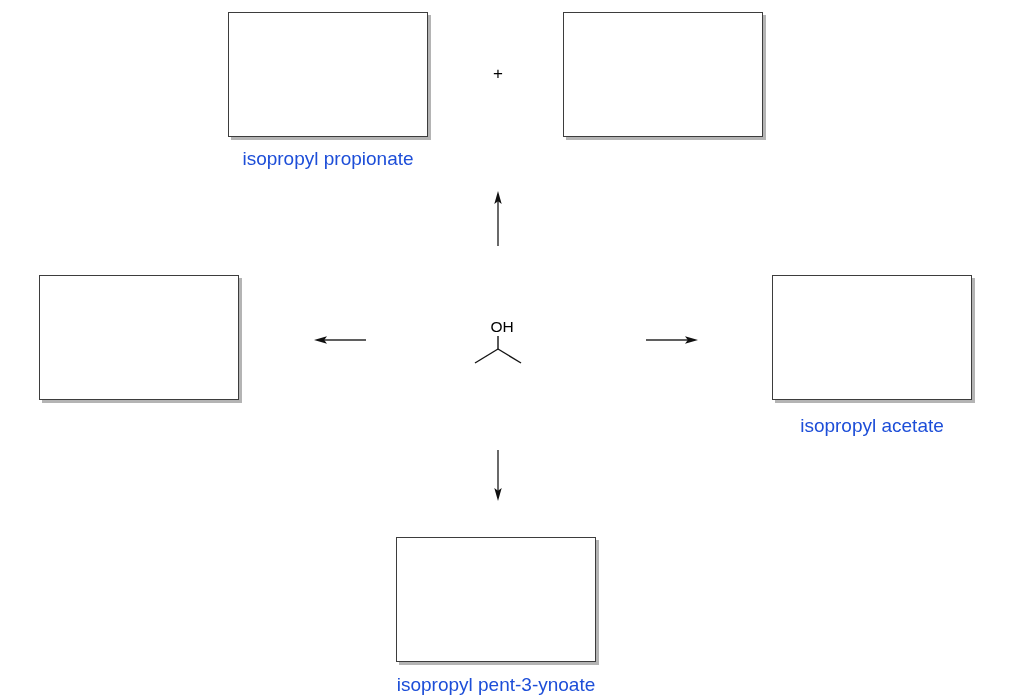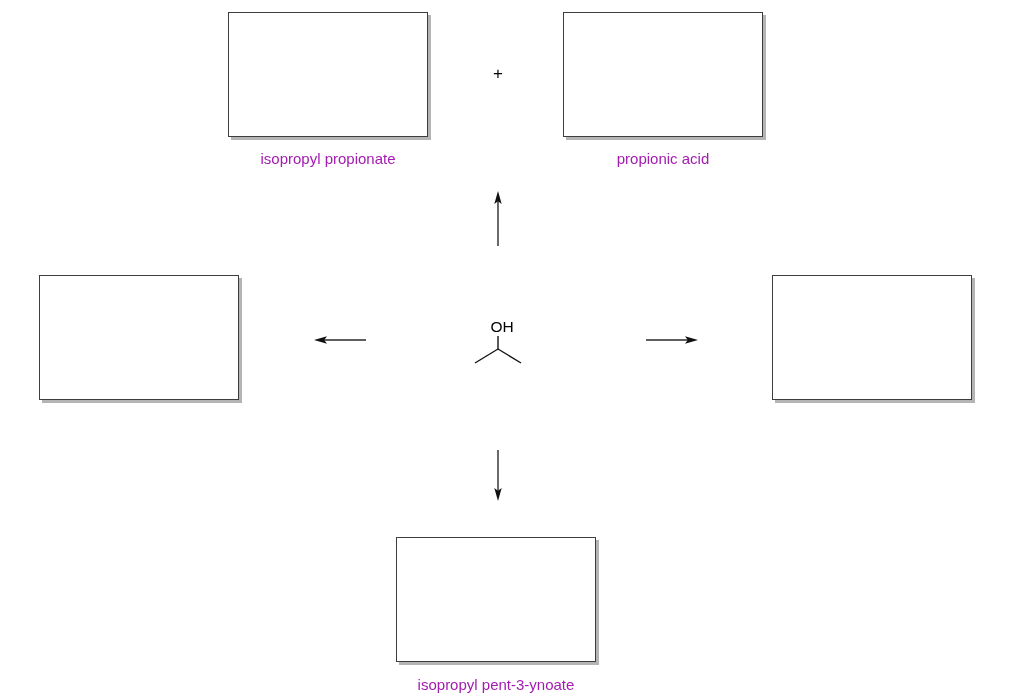--- a/index.html
+++ b/index.html
@@ -21,23 +21,23 @@
     height: 125px;
     background: #ffffff;
     border: 1px solid #3d3d3d;
     box-shadow: 3px 3px 0 #b4b4b4;
     box-sizing: border-box;
   }
   .compound-label {
     position: absolute;
     width: 210px;
     text-align: center;
-    font-size: 15px;
+    font-size: 19px;
     line-height: 18px;
-    color: #a21caf;
+    color: #1d4ed8;
     white-space: nowrap;
   }
   .plus-sign {
     position: absolute;
     font-size: 17px;
     color: #000000;
   }
   .arrow-svg, .molecule-svg {
     position: absolute;
     display: block;
@@ -48,21 +48,21 @@
 
 <div id="canvas">
 
   <div class="answer-box" style="left:228px; top:12px;"></div>
   <div class="answer-box" style="left:563px; top:12px;"></div>
   <div class="answer-box" style="left:39px; top:275px;"></div>
   <div class="answer-box" style="left:772px; top:275px;"></div>
   <div class="answer-box" style="left:396px; top:537px;"></div>
 
   <div class="compound-label" style="left:223px; top:150px;">isopropyl propionate</div>
-  <div class="compound-label" style="left:558px; top:150px;">propionic acid</div>
+  <div class="compound-label" style="left:767px; top:417px;">isopropyl acetate</div>
   <div class="compound-label" style="left:391px; top:676px;">isopropyl pent-3-ynoate</div>
 
   <div class="plus-sign" style="left:493px; top:64px;">+</div>
 
   <svg class="arrow-svg" style="left:488px; top:190px;" width="20" height="58" viewBox="0 0 20 58">
     <line x1="10" y1="56" x2="10" y2="11" stroke="#2a2a2a" stroke-width="1.4"></line>
     <polygon points="10,1 6.3,14 10,11.2 13.7,14" fill="#111111"></polygon>
   </svg>
 
   <svg class="arrow-svg" style="left:312px; top:330px;" width="56" height="20" viewBox="0 0 56 20">

